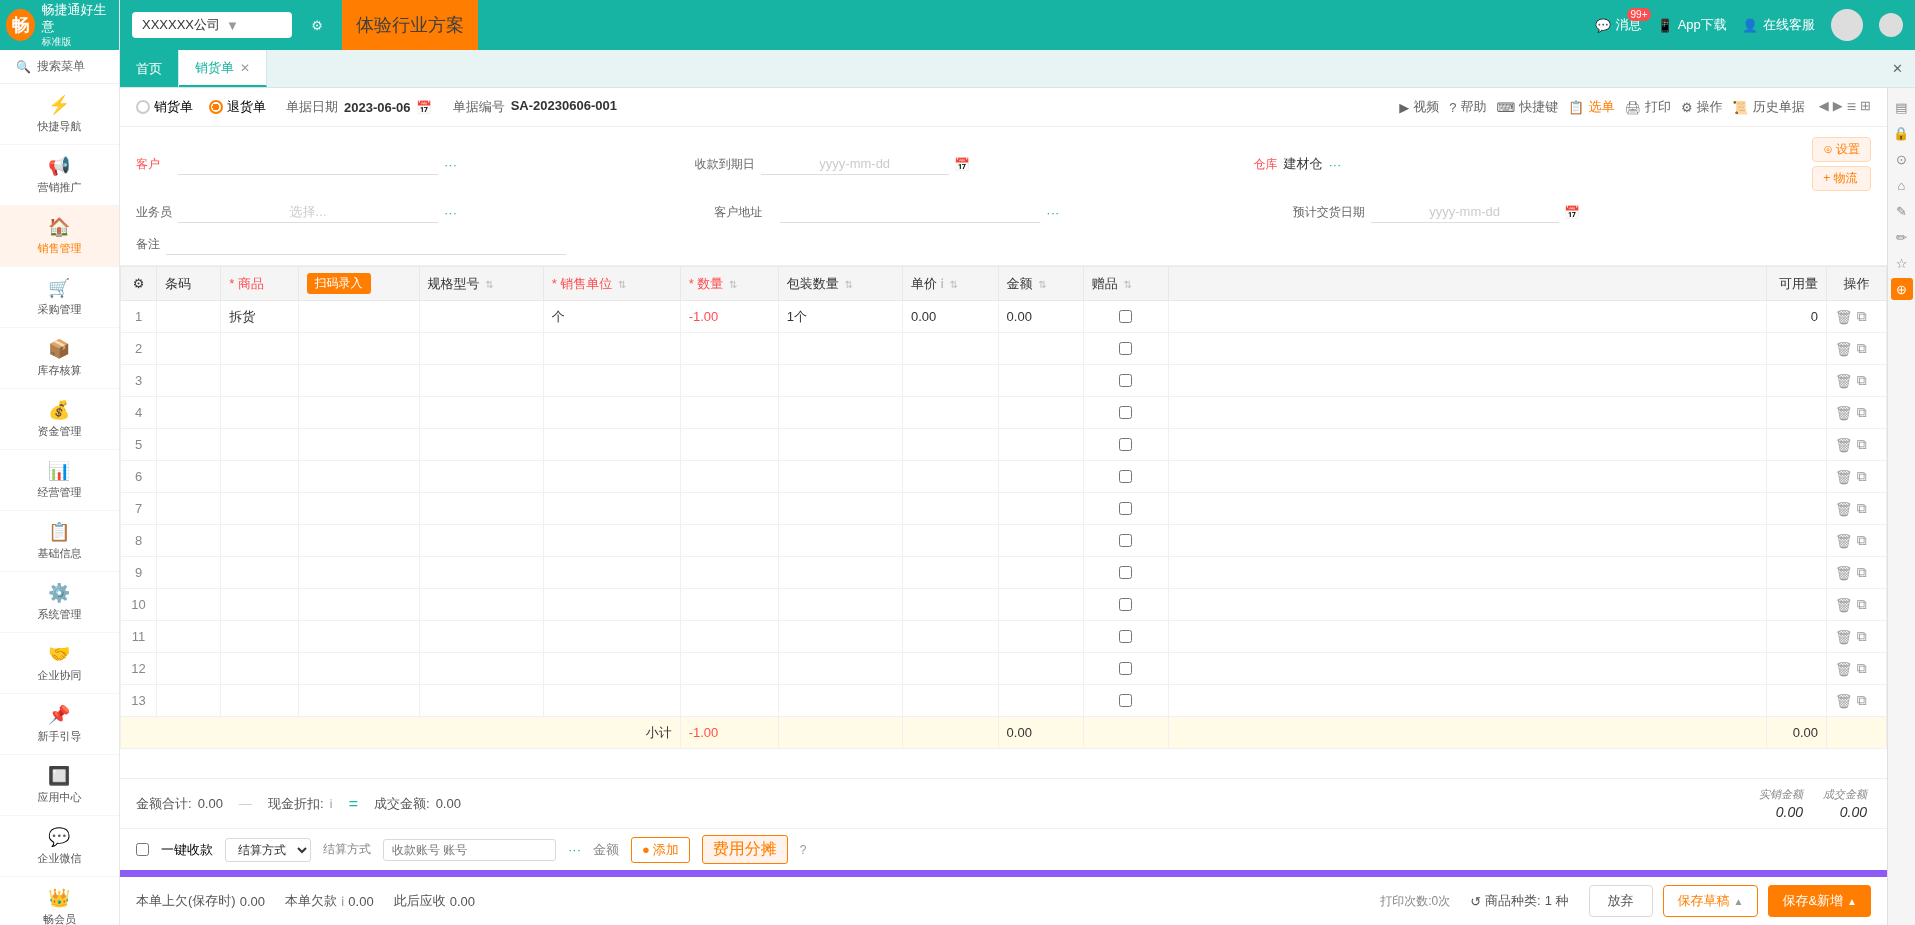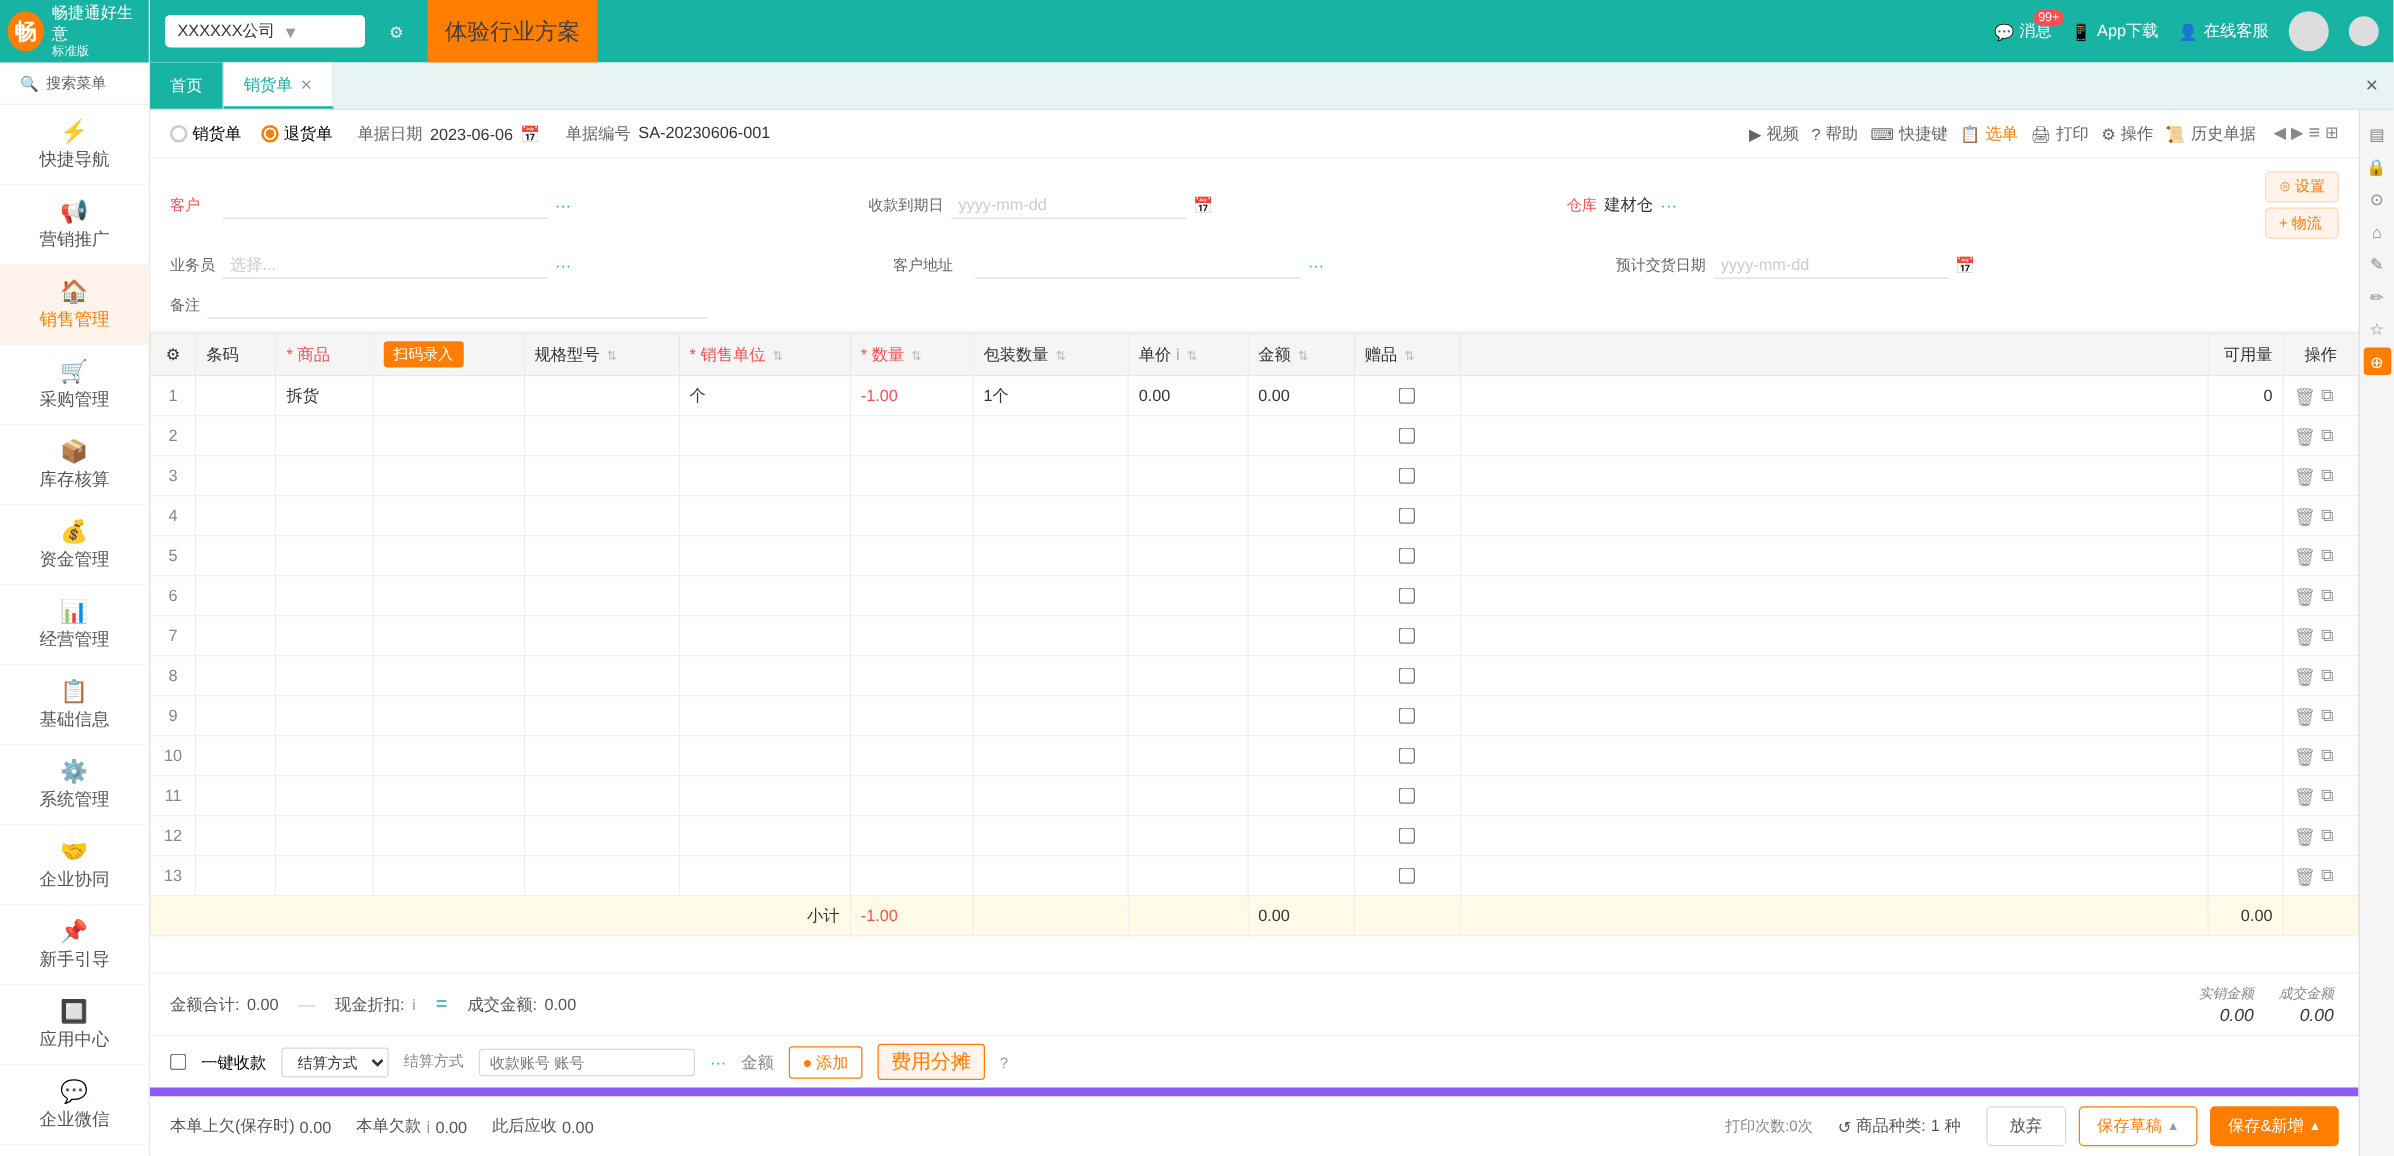--- a/index.html
+++ b/index.html
@@ -8,21 +8,21 @@
     
     .sidebar { width: 120px; background: #fff; display: flex; flex-direction: column; height: 925px; border-right: 1px solid #e8e8e8; flex-shrink: 0; }
     .sidebar-logo { background: #17b3a3; padding: 8px 6px; display: flex; align-items: center; gap: 6px; height: 50px; }
     .sidebar-logo-icon { width: 32px; height: 32px; background: #ff7d00; border-radius: 50%; display: flex; align-items: center; justify-content: center; color: white; font-size: 18px; font-weight: bold; }
     .sidebar-logo-text { color: white; font-size: 11px; line-height: 1.3; }
     .sidebar-search { display: flex; align-items: center; padding: 8px 10px; color: #666; cursor: pointer; border-bottom: 1px solid #f0f0f0; }
     .sidebar-search span { margin-left: 6px; font-size: 12px; }
     .sidebar-item { display: flex; flex-direction: column; align-items: center; padding: 10px 6px; cursor: pointer; color: #555; border-bottom: 1px solid #f5f5f5; position: relative; }
     .sidebar-item.active { background: #fff3eb; color: #ff7d00; }
     .sidebar-item .icon { font-size: 18px; margin-bottom: 3px; }
-    .sidebar-item .label { font-size: 14px; text-align: center; }
+    .sidebar-item .label { font-size: 11px; text-align: center; }
 
     
     .main { flex: 1; display: flex; flex-direction: column; height: 925px; overflow: hidden; }
 
     
     .topbar { height: 50px; background: #17b3a3; display: flex; align-items: center; padding: 0 12px; gap: 10px; flex-shrink: 0; }
     .topbar-company { background: white; border-radius: 4px; padding: 4px 10px; display: flex; align-items: center; gap: 6px; min-width: 160px; cursor: pointer; }
     .topbar-company span { color: #333; font-size: 13px; }
     .topbar-company .arrow { color: #999; }
     .topbar-gear { width: 30px; height: 30px; border-radius: 4px; display: flex; align-items: center; justify-content: center; cursor: pointer; color: white; opacity: 0.9; }
@@ -45,29 +45,29 @@
     .content { flex: 1; background: white; overflow: hidden; display: flex; flex-direction: column; }
 
     
     .form-header { padding: 10px 16px; border-bottom: 1px solid #f0f0f0; display: flex; align-items: center; gap: 20px; flex-shrink: 0; }
     .radio-group { display: flex; gap: 16px; align-items: center; }
     .radio-item { display: flex; align-items: center; gap: 4px; cursor: pointer; }
     .radio-circle { width: 14px; height: 14px; border-radius: 50%; border: 2px solid #ccc; }
     .radio-circle.checked { border-color: #ff7d00; background: radial-gradient(circle, #ff7d00 50%, white 50%); }
     .date-field { display: flex; align-items: center; gap: 6px; }
     .date-label { color: #666; }
-    .date-value { color: #333; font-weight: 400; }
+    .date-value { color: #333; font-weight: 700; }
     .doc-no { display: flex; gap: 6px; }
 
     
     .form-toolbar { margin-left: auto; display: flex; align-items: center; gap: 10px; }
     .toolbar-btn { display: flex; align-items: center; gap: 4px; color: #666; cursor: pointer; font-size: 12px; }
     .settings-btn { background: #fff3eb; border: 1px solid #ffd8b3; color: #ff7d00; border-radius: 4px; padding: 3px 10px; cursor: pointer; font-size: 12px; display: flex; align-items: center; gap: 4px; }
     .logistics-btn { background: #fff3eb; border: 1px solid #ffd8b3; color: #ff7d00; border-radius: 4px; padding: 3px 10px; cursor: pointer; font-size: 12px; display: flex; align-items: center; gap: 4px; }
-    .field-input { border: none; border-bottom: 1px solid #ddd; padding: 3px 6px; min-width: 180px; color: #333; outline: none; font-size: 13px; }
+    .field-input { border: none; border-bottom: 1px solid #ddd; padding: 3px 6px; min-width: 180px; color: #333; outline: none; font-size: 13px; text-align: center; }
     .field-input::placeholder { color: #ccc; }
     .field-dots { color: #17b3a3; cursor: pointer; }
     .field-calendar { color: #17b3a3; cursor: pointer; }
 
     
     .table-section { flex: 1; overflow: hidden; display: flex; flex-direction: column; }
     .table-container { flex: 1; overflow-y: auto; }
     table { width: 100%; border-collapse: collapse; font-size: 12px; }
     thead th { background: #f5f5f5; border: 1px solid #e8e8e8; padding: 6px 8px; text-align: left; white-space: nowrap; color: #333; font-weight: 500; position: sticky; top: 0; z-index: 10; }
     tbody td { border: 1px solid #f0f0f0; padding: 5px 8px; white-space: nowrap; color: #333; height: 32px; }

